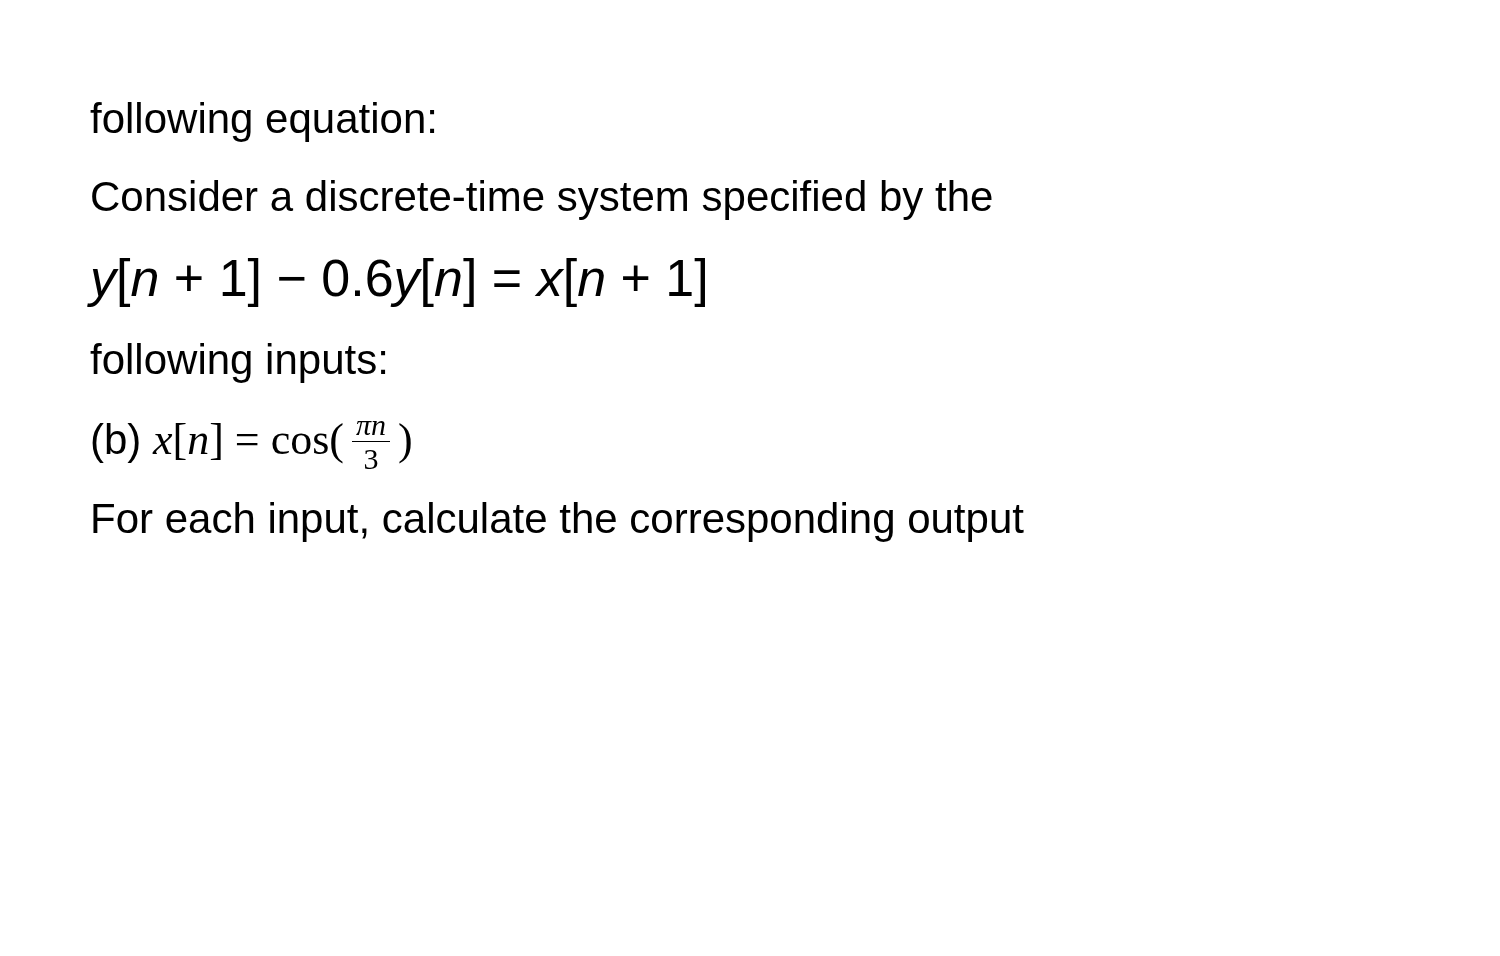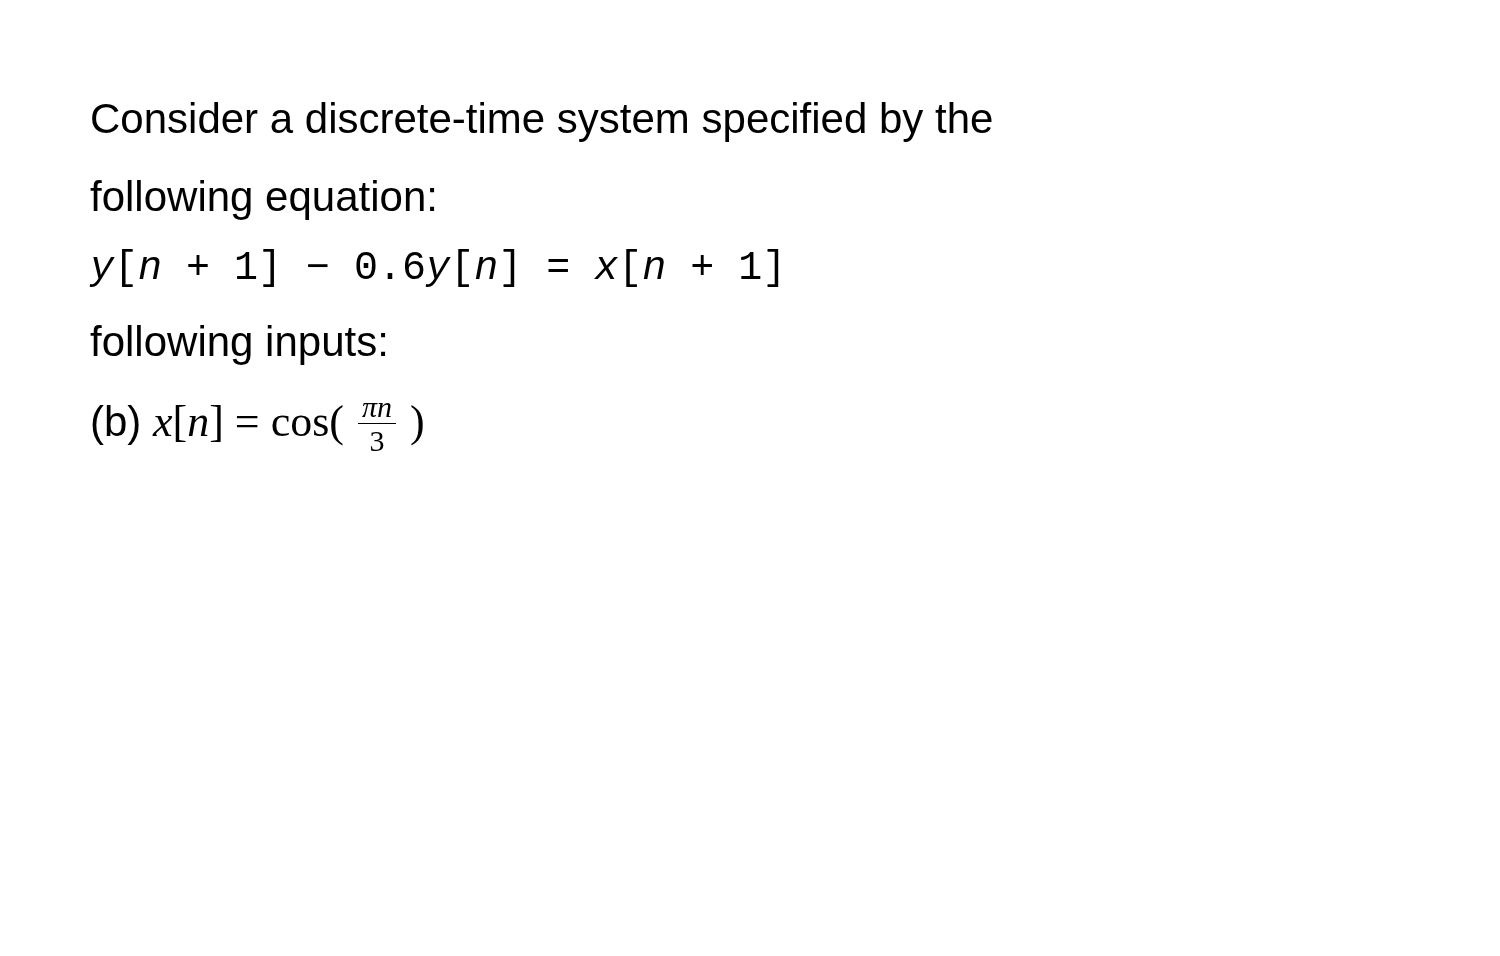--- a/index.html
+++ b/index.html
@@ -13,43 +13,43 @@
       background: #ffffff;
       font-family: -apple-system, BlinkMacSystemFont, "Segoe UI", Helvetica, Arial, sans-serif;
       color: #000000;
       padding: 80px 90px;
     }
     .content {
       font-size: 42px;
       line-height: 1.85;
     }
     .math-block {
-      font-family: Liberation Mono, monospace;
-      font-size: 40px;
+      font-family: Liberation Sans, sans-serif;
+      font-size: 52px;
       font-style: italic;
       line-height: 1.5;
       margin: 4px 0;
     }
     .math-inline {
       font-family: "Times New Roman", Times, serif;
       font-style: italic;
       font-size: 44px;
     }
     .upright {
       font-style: normal;
     }
     .frac {
       display: inline-block;
       vertical-align: middle;
       text-align: center;
       font-size: 30px;
       line-height: 1.1;
       position: relative;
       top: -2px;
-      margin: 0 14px;
+      margin: 0 8px;
     }
     .frac .num {
       display: block;
       border-bottom: 1.5px solid #000;
       padding: 0 4px;
     }
     .frac .den {
       display: block;
       padding: 0 4px;
       font-style: normal;
@@ -65,27 +65,28 @@
       display: block;
     }
     .part-line {
       display: block;
     }
   </style>
 </head>
 <body>
 
 <div class="content">
+  <span class="line">following equation:</span>
   <span class="line">Consider a discrete-time system specified by the</span>
-  <span class="line">following equation:</span>
 
   <div class="math-block">
     <span>y</span><span class="bracket">[</span><span>n </span><span class="upright">+ 1</span><span class="bracket">]</span><span class="upright"> − 0.6</span><span>y</span><span class="bracket">[</span><span>n</span><span class="bracket">]</span><span class="upright"> = </span><span>x</span><span class="bracket">[</span><span>n </span><span class="upright">+ 1</span><span class="bracket">]</span>
   </div>
 
   <span class="line">following inputs:</span>
 
 
   <span class="part-line">
     <span>(b) </span><span class="math-inline"><span>x</span><span class="bracket">[</span><span>n</span><span class="bracket">]</span><span class="upright"> = cos</span><span class="bracket">(</span><span class="frac"><span class="num">πn</span><span class="den">3</span></span><span class="bracket">)</span></span>
   </span>
 
+  <span class="line">For each input, calculate the corresponding output</span>
 </div>
 
 </body></html>

